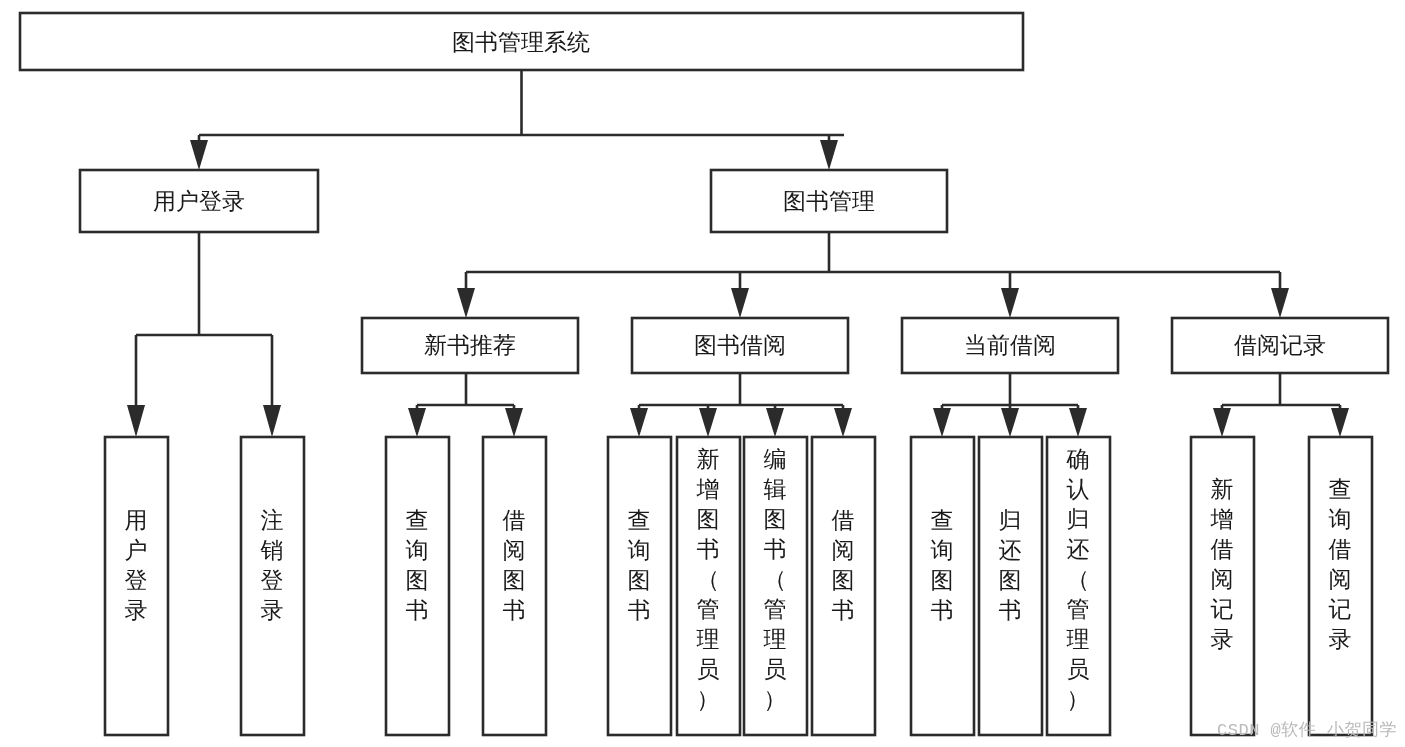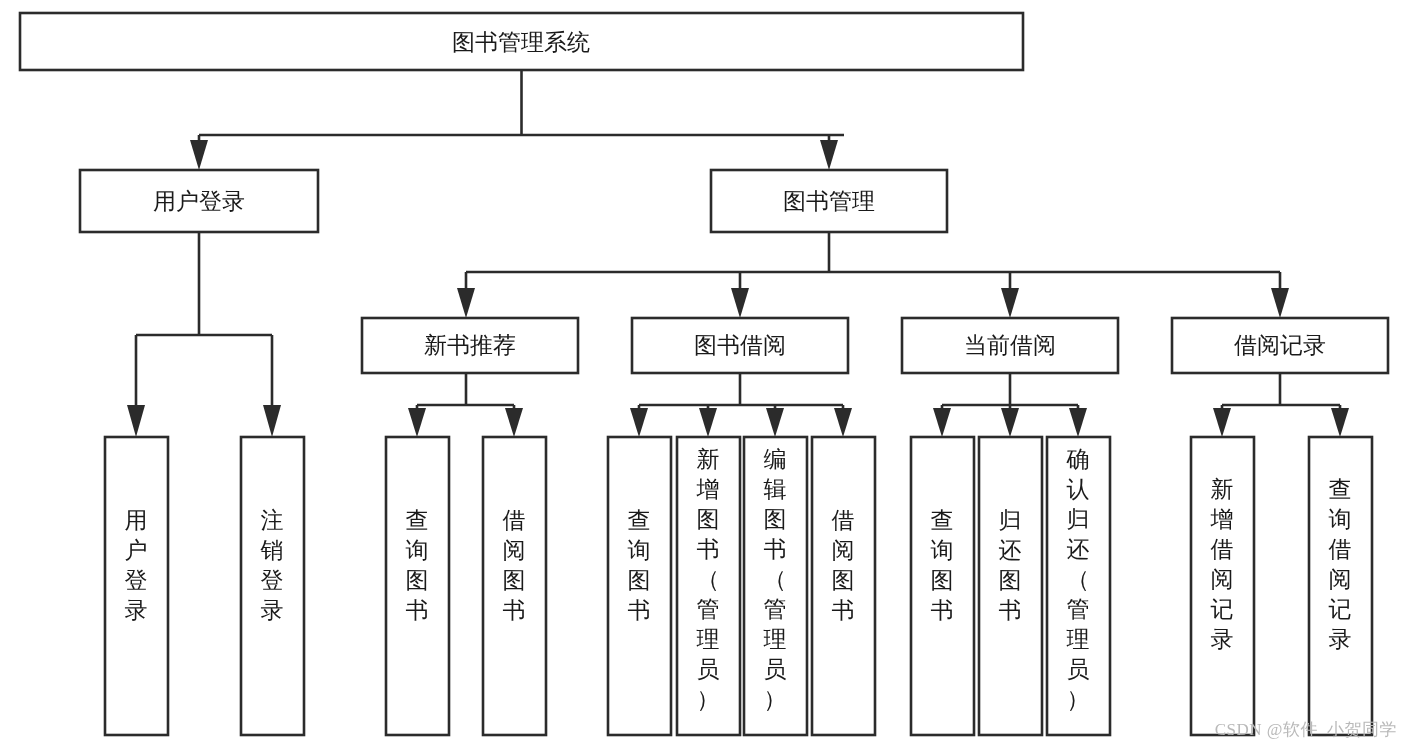--- a/index.html
+++ b/index.html
@@ -47,21 +47,21 @@
     stroke-linejoin: miter;
   }
   .arrow-head {
     fill: #2b2b2b;
     stroke: none;
   }
   .watermark {
     position: absolute;
     right: 8px;
     bottom: 6px;
-    font-family: Liberation Serif, serif;
+    font-family: Liberation Mono, monospace;
     font-size: 17px;
     color: #b9b9b9;
     white-space: nowrap;
     letter-spacing: 0.5px;
     user-select: none;
   }
 </style>
 </head>
 <body>
 

